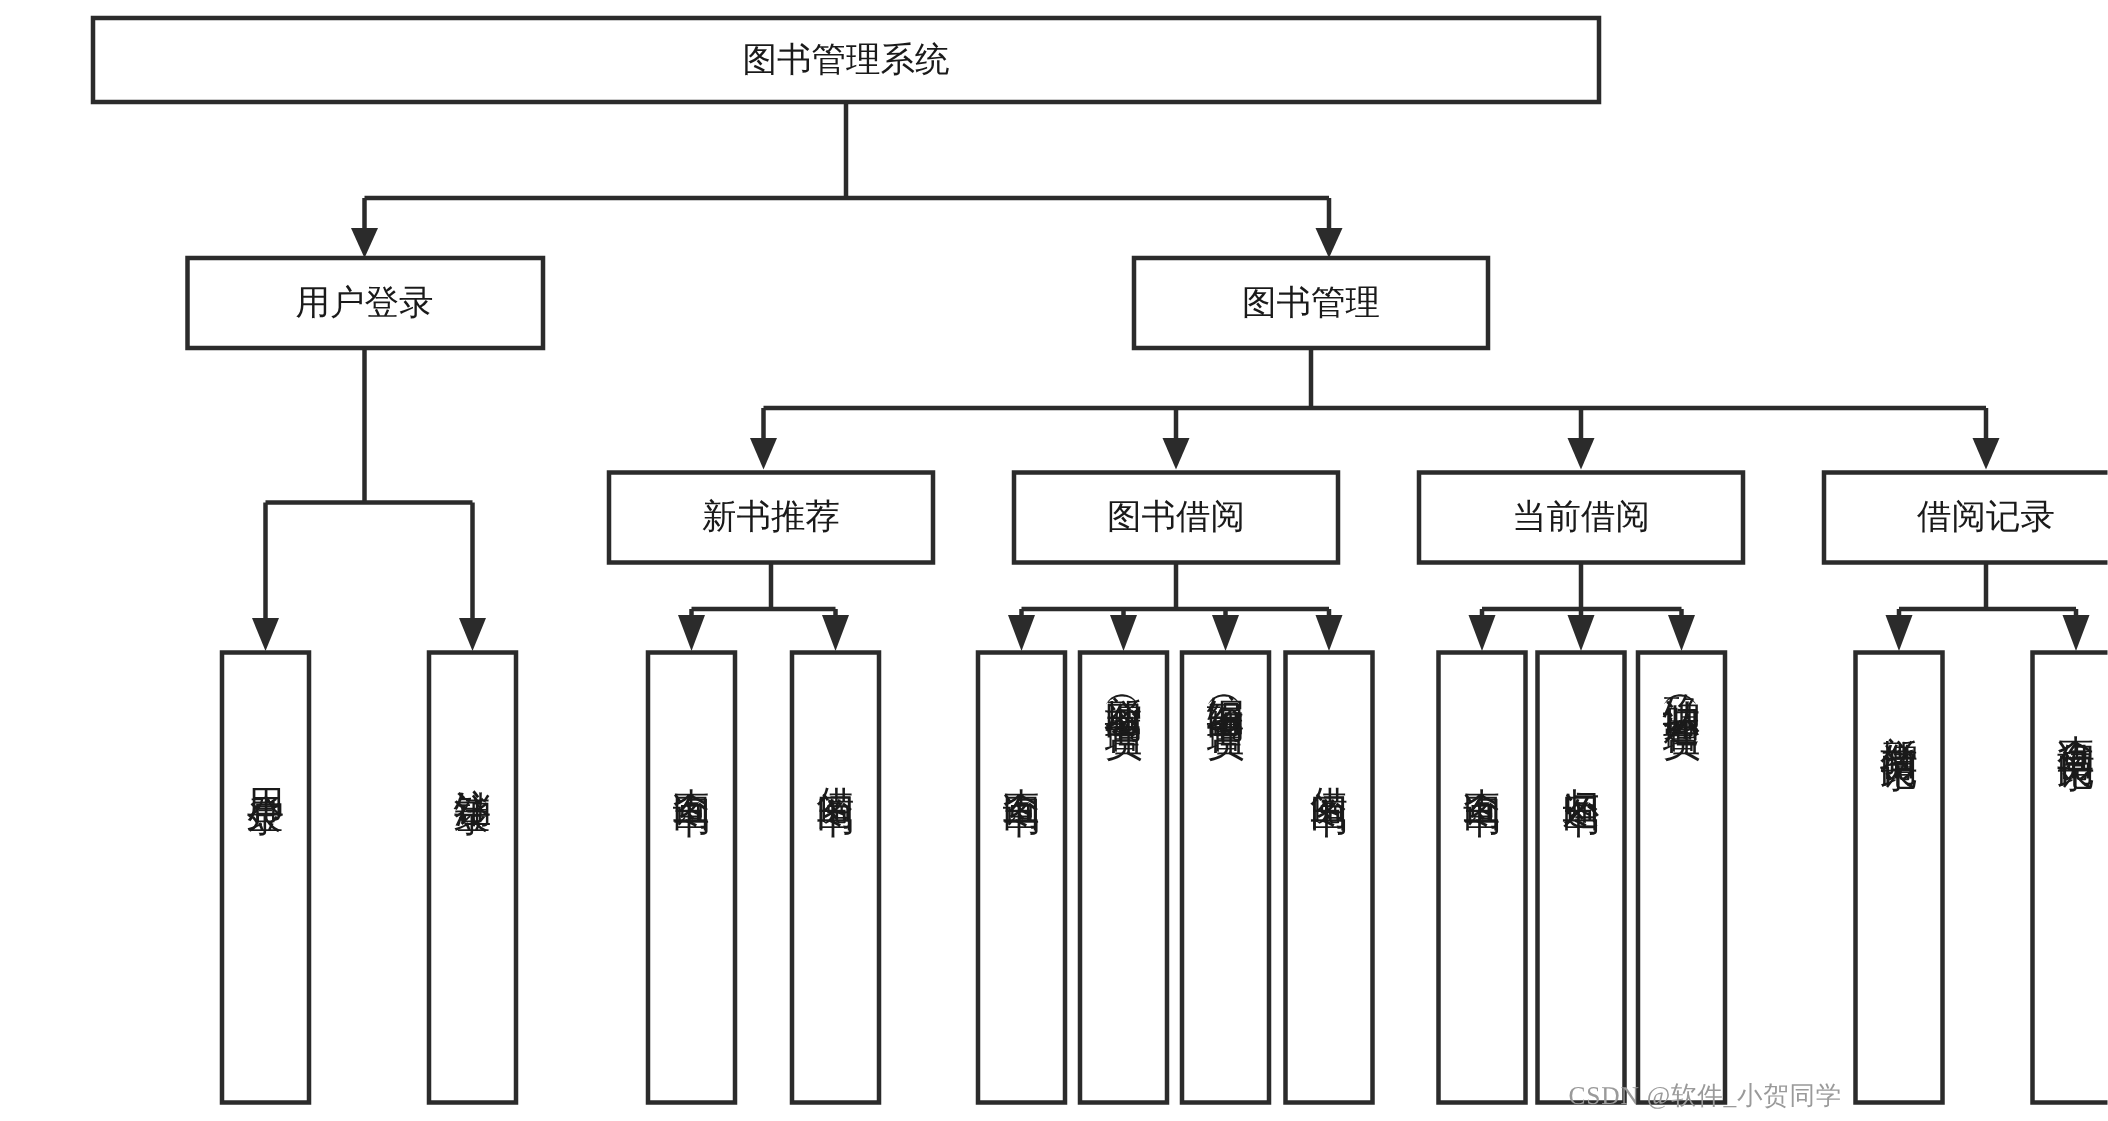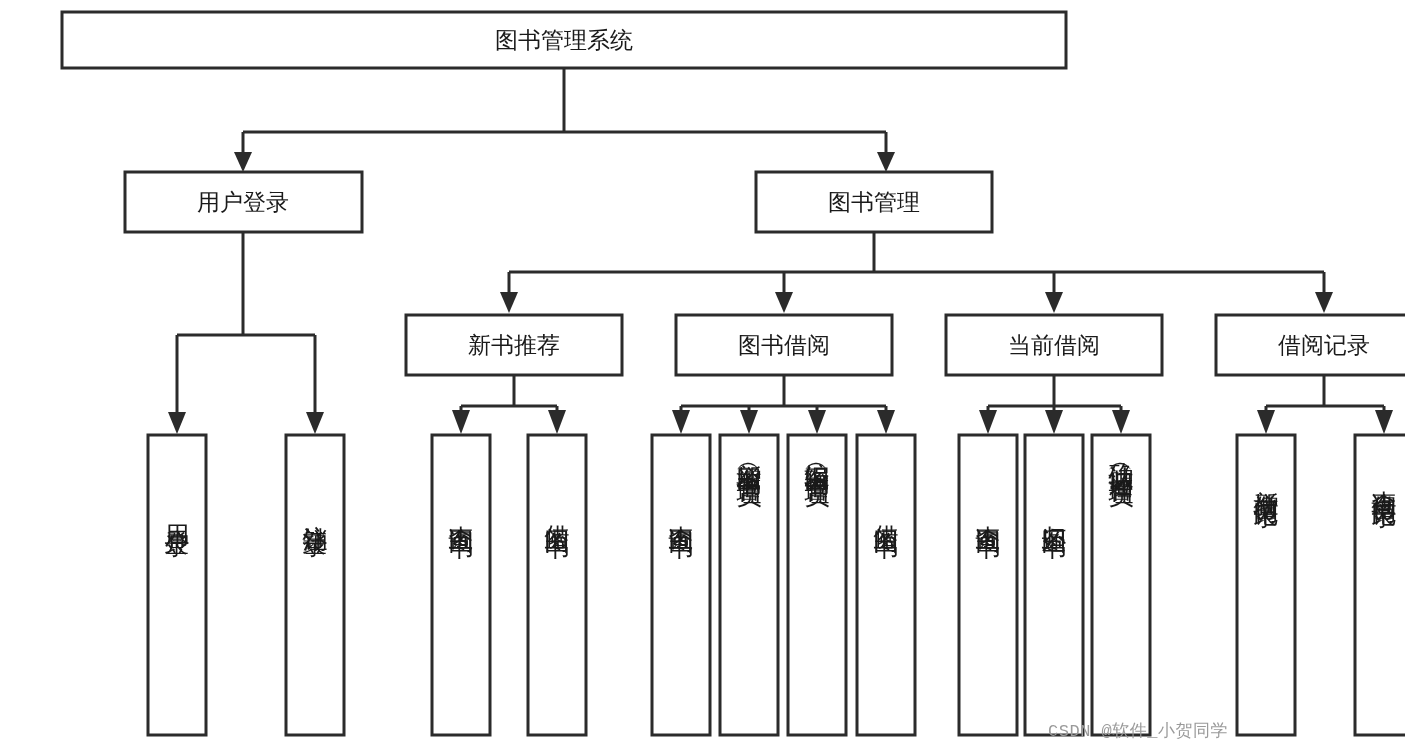--- a/index.html
+++ b/index.html
@@ -64,21 +64,21 @@
     line-height: 1.08;
     letter-spacing: 3px;
     color: #1a1a1a;
     white-space: nowrap;
     text-align: left;
   }
   .watermark {
     position: absolute;
     right: 8px;
     bottom: 5px;
-    font-family: Liberation Mono, monospace;
+    font-family: Liberation Serif, serif;
     font-size: 17px;
     color: #9a9a9a;
     white-space: nowrap;
     letter-spacing: 0.5px;
   }
 </style>
 </head>
 <body>
 
 <div id="diagram-root">

